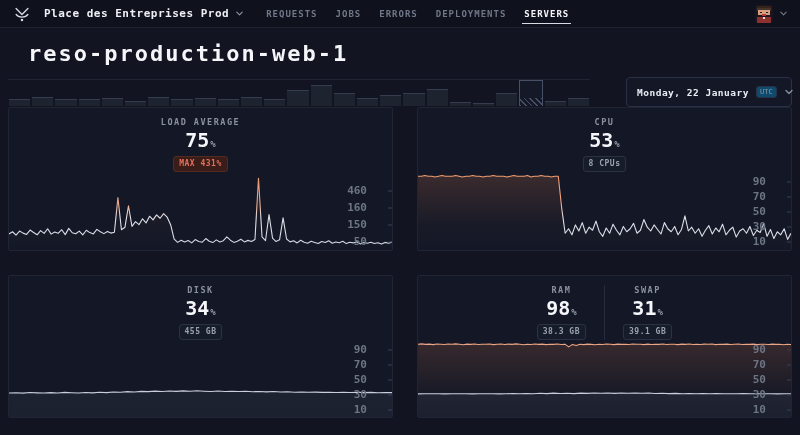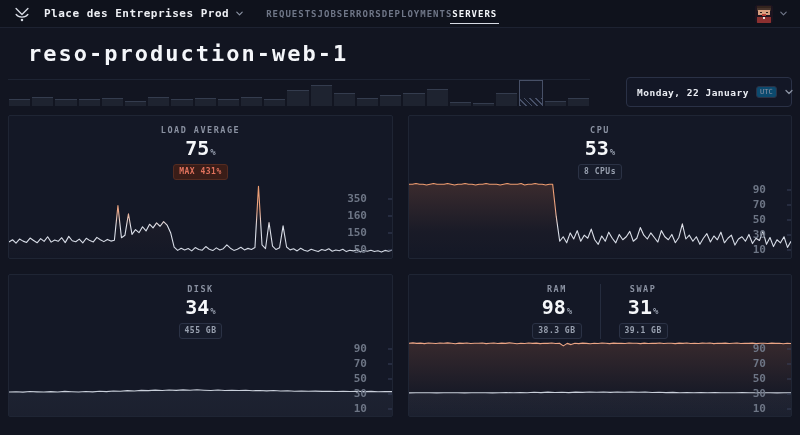--- a/index.html
+++ b/index.html
@@ -3,21 +3,21 @@
 <meta charset="utf-8">
 <style>
 *{margin:0;padding:0;box-sizing:border-box}
 html,body{background:#0e1119}
 body{font-family:"DejaVu Sans Mono",monospace;-webkit-font-smoothing:antialiased}
 .app{width:800px;height:435px;background:#121521;overflow:hidden;position:relative}
 
 .navbar{height:28px;background:#0f121c;border-bottom:1px solid #1d2231;display:flex;align-items:center;padding:0 12px;gap:12px}
 .logo{display:flex;align-items:center;flex:none}
 .org{display:flex;align-items:center;gap:6px;color:#eef0f5;font-weight:bold;font-size:11px;letter-spacing:.5px;cursor:pointer;white-space:nowrap}
-.nav-links{display:flex;margin-left:10px;height:20px;align-items:center}
+.nav-links{display:flex;gap:18px;margin-left:10px;height:20px;align-items:center}
 .nav-link{font-size:9px;font-weight:bold;letter-spacing:1px;color:#6f7687;position:relative;cursor:pointer;height:100%;display:flex;align-items:center}
 .nav-link.active{color:#f3f5f9}
 .nav-link.active::after{content:"";position:absolute;bottom:0;left:-2px;right:-2px;height:1px;background:#d7dbe4}
 .nav-right{margin-left:auto;display:flex;align-items:center;gap:6px}
 .avatar{width:18px;height:18px;border-radius:3px;overflow:hidden;cursor:pointer;background:#1d1520}
 
 main{padding:13px 8px 0}
 .page-title{color:#f4f6fa;font-size:22px;letter-spacing:2px;font-weight:bold;margin-left:20px}
 .host-os{color:#7e8695;font-size:11px;letter-spacing:1.2px;margin:7px 0 0 4px}
 
@@ -25,21 +25,21 @@
 .timeline{flex:1;height:27px;border-top:1px solid #1e2433;display:flex;align-items:flex-end}
 .tl-bar{flex:1;margin:0 1px;background:#1e2330;border-top:1px solid #343c4e;cursor:pointer}
 .tl-bar.selected{height:100% !important;background:#151927;border:1px solid #475067;border-bottom:none;position:relative}
 .tl-bar.selected::after{content:"";position:absolute;left:0;right:0;bottom:0;height:8px;
   background:repeating-linear-gradient(45deg,#475067 0,#475067 1px,transparent 1px,transparent 4px)}
 .date-picker{width:166px;height:30px;border:1px solid #2a3146;border-radius:4px;background:#131726;display:flex;align-items:center;gap:7px;padding:0 10px;cursor:pointer;flex:none;margin-top:-2px}
 .dp-label{color:#eaedf3;font-size:9.5px;font-weight:bold;white-space:nowrap;letter-spacing:.5px}
 .dp-tz{font-size:7px;color:#8b92a2;border:1px solid #2b3246;background:#0c4a6e;border-radius:3px;padding:1px 3px;flex:none}
 .dp-chevron{margin-left:auto;display:flex}
 
-.grid{display:grid;grid-template-columns:385px 1fr;grid-template-rows:144px 143px;gap:15px;margin-top:8px}
+.grid{display:grid;grid-template-columns:385px 1fr;grid-template-rows:144px 143px;gap:24px;}
 .panel{background:#141826;border:1px solid #1f2534;border-radius:2px;display:flex;flex-direction:column;overflow:hidden}
 .panel-head{display:flex;justify-content:center;padding-top:9px}
 .metric{text-align:center;padding:0 18px}
 .metric+.metric{border-left:1px solid #252c3e}
 .m-label{font-size:8.5px;font-weight:bold;letter-spacing:1.5px;color:#8a91a1;margin-bottom:3px}
 .m-value{font-size:20px;font-weight:bold;color:#f5f7fa;line-height:1.05}
 .m-unit{font-size:9px;color:#99a1b0;font-weight:bold;margin-left:1px}
 .m-badge{display:inline-block;margin-top:4px;font-size:8px;font-weight:bold;border-radius:3px;padding:1px 5px;line-height:1.5;letter-spacing:.5px}
 .badge-red{background:#3a1d18;color:#e2725d;border:1px solid #542b21}
 .badge-outline{border:1px solid #2b3245;color:#99a1b0;background:#171c2b}
@@ -153,21 +153,21 @@
                 <linearGradient id="load-average-s0-stroke" gradientUnits="userSpaceOnUse" x1="0" y1="0" x2="0" y2="100">
                   <stop offset="0%" stop-color="#ef9b6d" stop-opacity="1"></stop>
                   <stop offset="38%" stop-color="#eda685" stop-opacity="1"></stop>
                   <stop offset="58%" stop-color="#dfe3ec" stop-opacity="1"></stop>
                   <stop offset="100%" stop-color="#ccd2de" stop-opacity="1"></stop>
                 </linearGradient>
               </defs>
               <polygon points="0.00,78.89 0.92,76.00 1.83,80.44 2.75,75.11 3.67,77.78 4.59,79.56 5.50,73.78 6.42,76.89 7.34,80.00 8.26,74.44 9.17,78.22 10.09,72.00 11.01,79.11 11.93,76.44 12.84,78.00 13.76,73.33 14.68,79.78 15.60,71.56 16.51,77.33 17.43,78.67 18.35,75.11 19.27,80.00 20.18,74.00 21.10,77.11 22.02,78.89 22.94,72.89 23.85,76.00 24.77,78.44 25.69,75.56 26.61,77.78 27.52,76.67 28.44,31.11 29.36,73.33 30.28,70.00 31.19,41.78 32.11,68.89 33.03,62.67 33.94,66.67 34.86,58.89 35.78,64.44 36.70,55.56 37.61,60.44 38.53,53.78 39.45,58.22 40.37,52.22 41.28,56.67 42.20,66.67 43.12,85.56 44.04,90.00 44.95,87.11 45.87,89.33 46.79,87.56 47.71,90.67 48.62,86.22 49.54,88.89 50.46,89.78 51.38,84.89 52.29,88.44 53.21,90.22 54.13,86.67 55.05,89.56 55.96,87.78 56.88,82.67 57.80,87.11 58.72,90.00 59.63,88.44 60.55,85.78 61.47,89.33 62.39,87.33 63.30,88.89 64.22,86.22 65.14,5.56 66.06,82.67 66.97,87.78 67.89,53.33 68.81,84.44 69.72,88.89 70.64,86.67 71.56,57.78 72.48,85.56 73.39,89.33 74.31,87.78 75.23,90.67 76.15,87.11 77.06,89.78 77.98,91.11 78.90,88.44 79.82,90.00 80.73,91.56 81.65,88.89 82.57,90.22 83.49,87.78 84.40,91.11 85.32,89.56 86.24,90.44 87.16,88.44 88.07,91.56 88.99,89.78 89.91,90.67 90.83,89.11 91.74,92.00 92.66,90.22 93.58,91.11 94.50,89.78 95.41,91.56 96.33,90.44 97.25,92.22 98.17,90.00 99.08,91.11 100.00,89.56 100,100 0,100" fill="url(#load-average-s0-fill)"></polygon>
               <polyline points="0.00,78.89 0.92,76.00 1.83,80.44 2.75,75.11 3.67,77.78 4.59,79.56 5.50,73.78 6.42,76.89 7.34,80.00 8.26,74.44 9.17,78.22 10.09,72.00 11.01,79.11 11.93,76.44 12.84,78.00 13.76,73.33 14.68,79.78 15.60,71.56 16.51,77.33 17.43,78.67 18.35,75.11 19.27,80.00 20.18,74.00 21.10,77.11 22.02,78.89 22.94,72.89 23.85,76.00 24.77,78.44 25.69,75.56 26.61,77.78 27.52,76.67 28.44,31.11 29.36,73.33 30.28,70.00 31.19,41.78 32.11,68.89 33.03,62.67 33.94,66.67 34.86,58.89 35.78,64.44 36.70,55.56 37.61,60.44 38.53,53.78 39.45,58.22 40.37,52.22 41.28,56.67 42.20,66.67 43.12,85.56 44.04,90.00 44.95,87.11 45.87,89.33 46.79,87.56 47.71,90.67 48.62,86.22 49.54,88.89 50.46,89.78 51.38,84.89 52.29,88.44 53.21,90.22 54.13,86.67 55.05,89.56 55.96,87.78 56.88,82.67 57.80,87.11 58.72,90.00 59.63,88.44 60.55,85.78 61.47,89.33 62.39,87.33 63.30,88.89 64.22,86.22 65.14,5.56 66.06,82.67 66.97,87.78 67.89,53.33 68.81,84.44 69.72,88.89 70.64,86.67 71.56,57.78 72.48,85.56 73.39,89.33 74.31,87.78 75.23,90.67 76.15,87.11 77.06,89.78 77.98,91.11 78.90,88.44 79.82,90.00 80.73,91.56 81.65,88.89 82.57,90.22 83.49,87.78 84.40,91.11 85.32,89.56 86.24,90.44 87.16,88.44 88.07,91.56 88.99,89.78 89.91,90.67 90.83,89.11 91.74,92.00 92.66,90.22 93.58,91.11 94.50,89.78 95.41,91.56 96.33,90.44 97.25,92.22 98.17,90.00 99.08,91.11 100.00,89.56" fill="none" stroke="url(#load-average-s0-stroke)" stroke-width="1.1" vector-effect="non-scaling-stroke" stroke-linejoin="round"></polyline>
             </svg>
-            <span class="tick-label" style="top: 22.2222%;">350</span>
+            <span class="tick-label" style="top: 22.2222%;">460</span>
             <span class="tick-mark" style="top: 22.2222%;"></span>
             <span class="tick-label" style="top: 44.4444%;">160</span>
             <span class="tick-mark" style="top: 44.4444%;"></span>
             <span class="tick-label" style="top: 66.6667%;">150</span>
             <span class="tick-mark" style="top: 66.6667%;"></span>
             <span class="tick-label" style="top: 88.8889%;">50</span>
             <span class="tick-mark" style="top: 88.8889%;"></span>
           </div>
         </section>
         <section class="panel">

